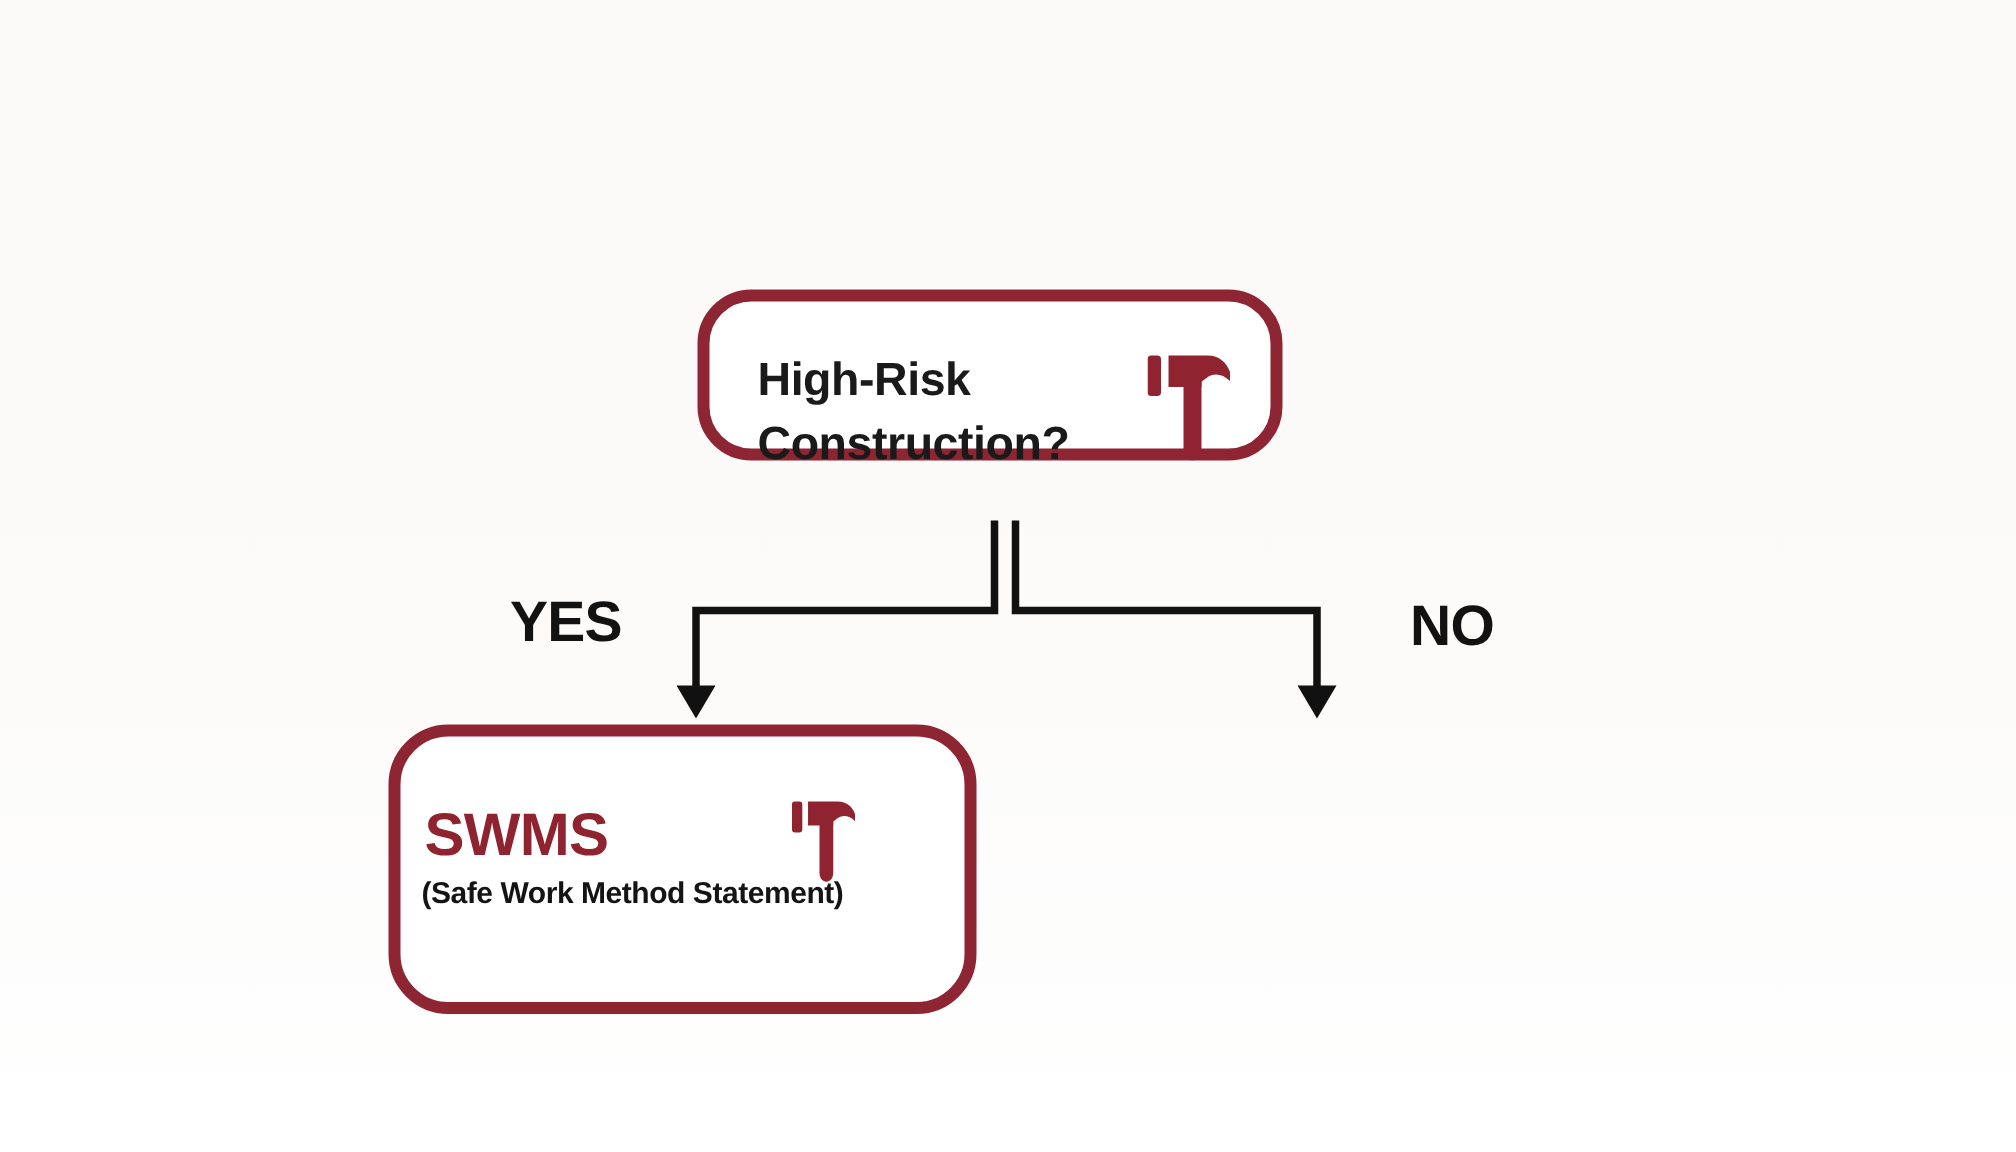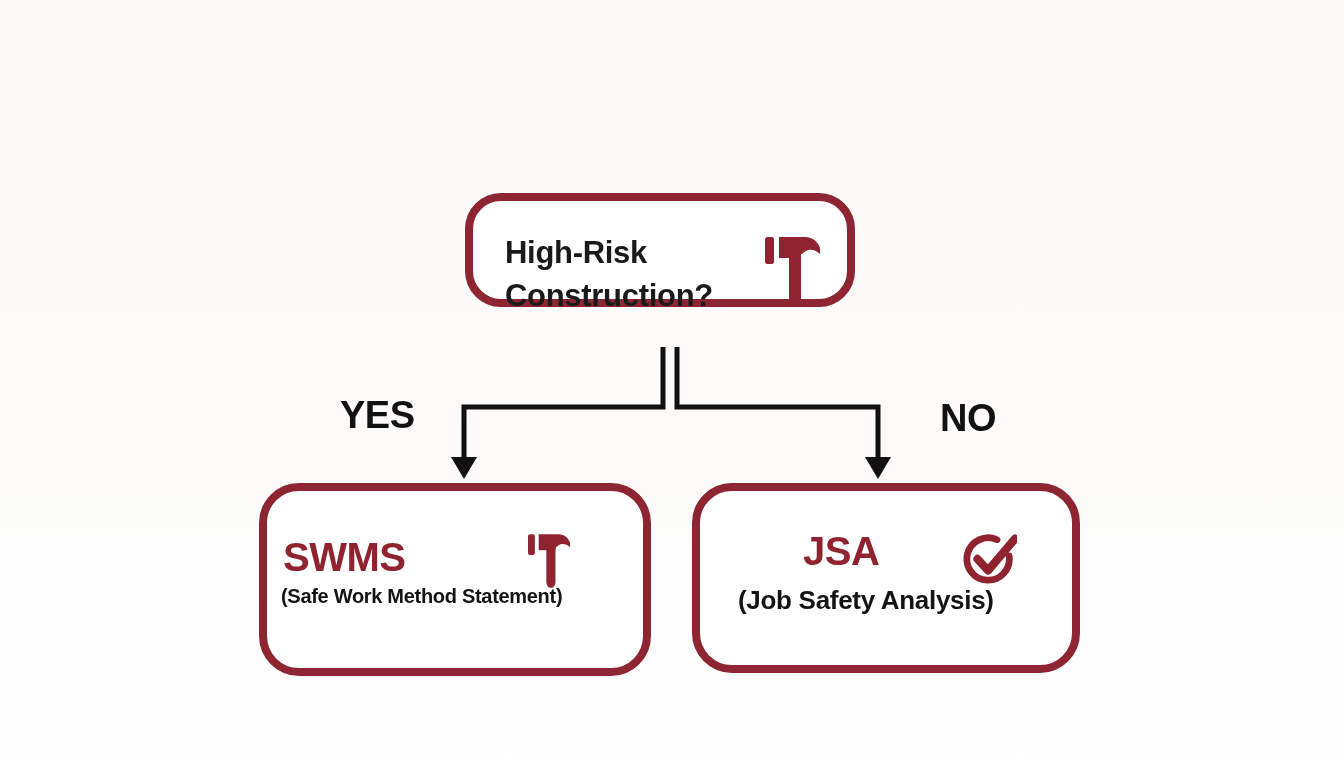--- a/index.html
+++ b/index.html
@@ -97,24 +97,14 @@
     <span class="icon swms-hammer">
       <svg viewBox="0 0 55 74" xmlns="http://www.w3.org/2000/svg" fill="#8f2430">
         <rect x="0" y="4" width="9" height="27" rx="2.5"></rect>
         <path d="M14 4 H40 C48 4 53 9 55 15 L55 21 C50 16 44 15.5 40 18.5 L36 21.5 L36 25 L14 25 Z"></path>
         <path d="M24 8 H36 V66 C36 71 33.3 74 30 74 C26.7 74 24 71 24 66 Z"></path>
       </svg>
     </span>
     <div class="fullname fullname-swms">(Safe Work Method Statement)</div>
   </div>
 
-  <div class="node node-jsa">
-    <div class="abbr abbr-jsa">JSA</div>
-    <span class="icon jsa-check">
-      <svg viewBox="0 0 56 56" xmlns="http://www.w3.org/2000/svg" fill="none">
-        <path d="M35.3 10.1 A22 22 0 1 0 47.8 26.9" stroke="#8f2430" stroke-width="7" stroke-linecap="round"></path>
-        <path d="M15 30 L26 42 L54 9" stroke="#8f2430" stroke-width="8.5" stroke-linecap="round" stroke-linejoin="round"></path>
-      </svg>
-    </span>
-    <div class="fullname fullname-jsa">(Job Safety Analysis)</div>
-  </div>
 
 </div>
 
 </body></html>

